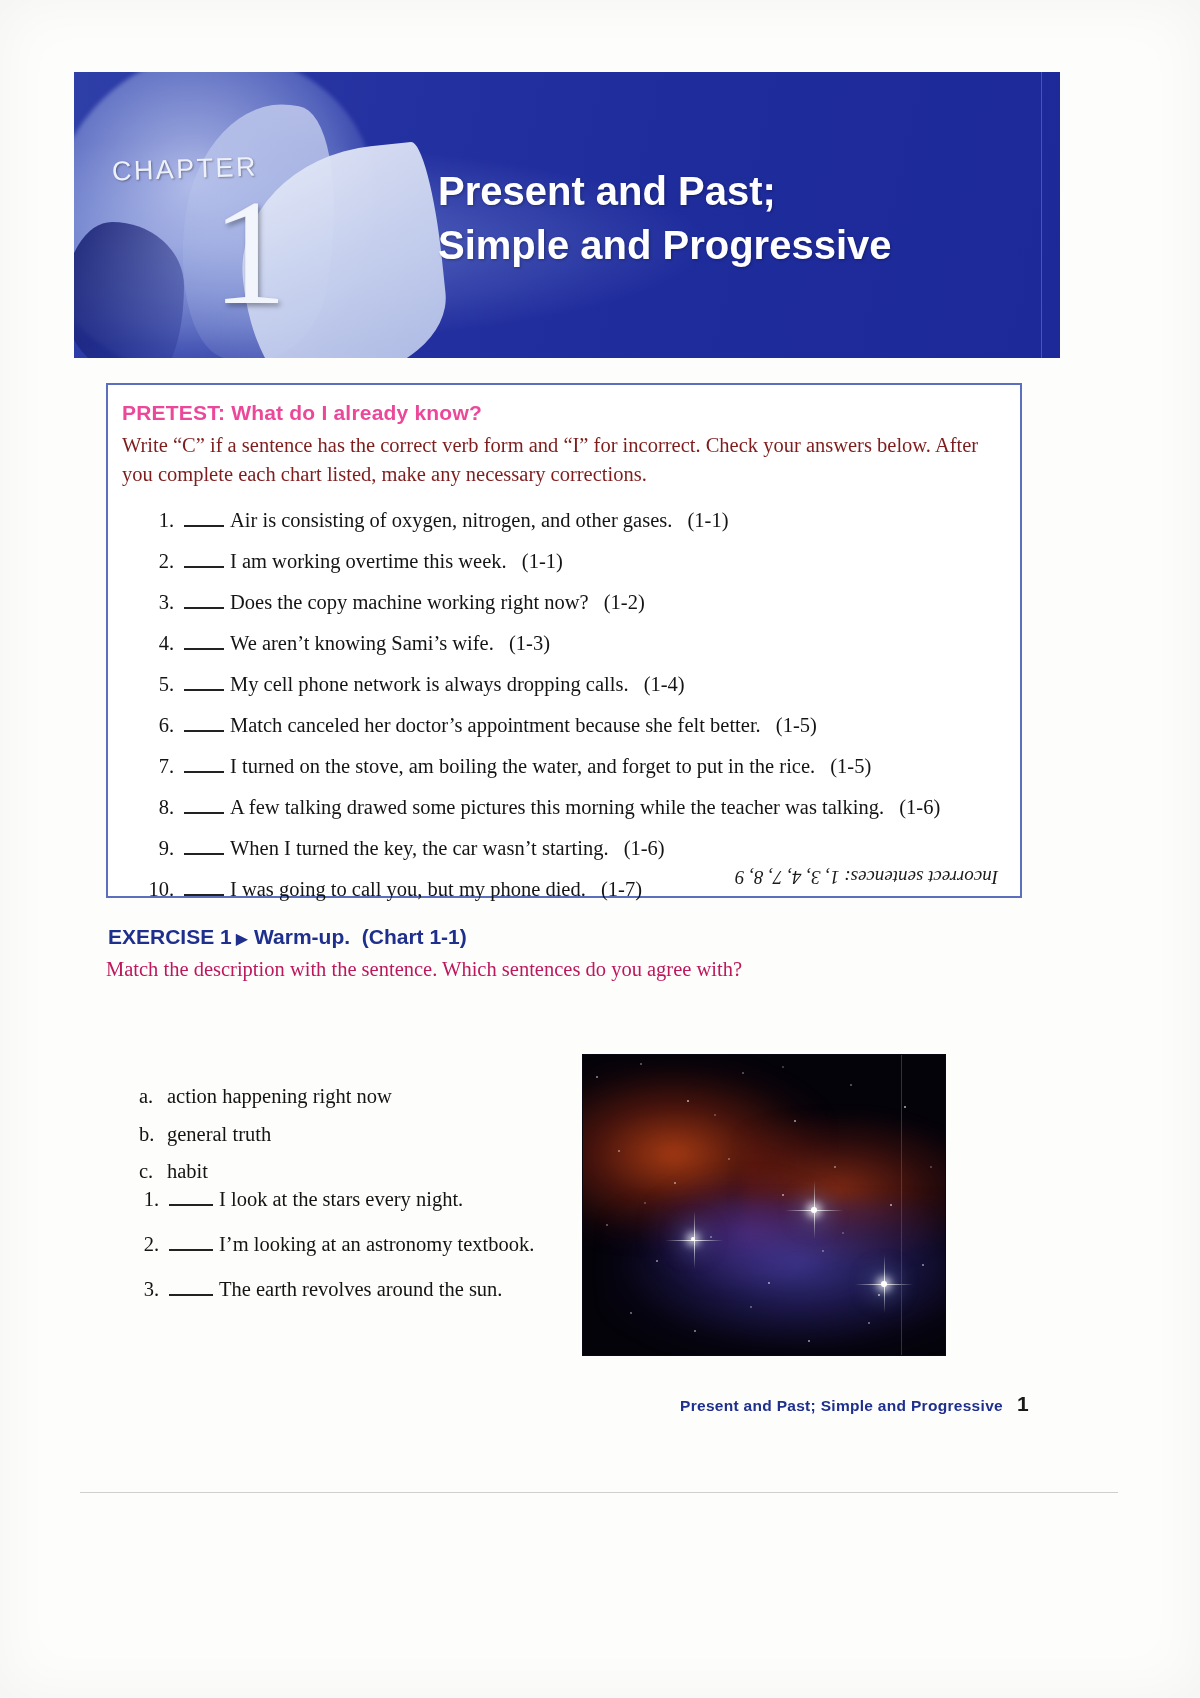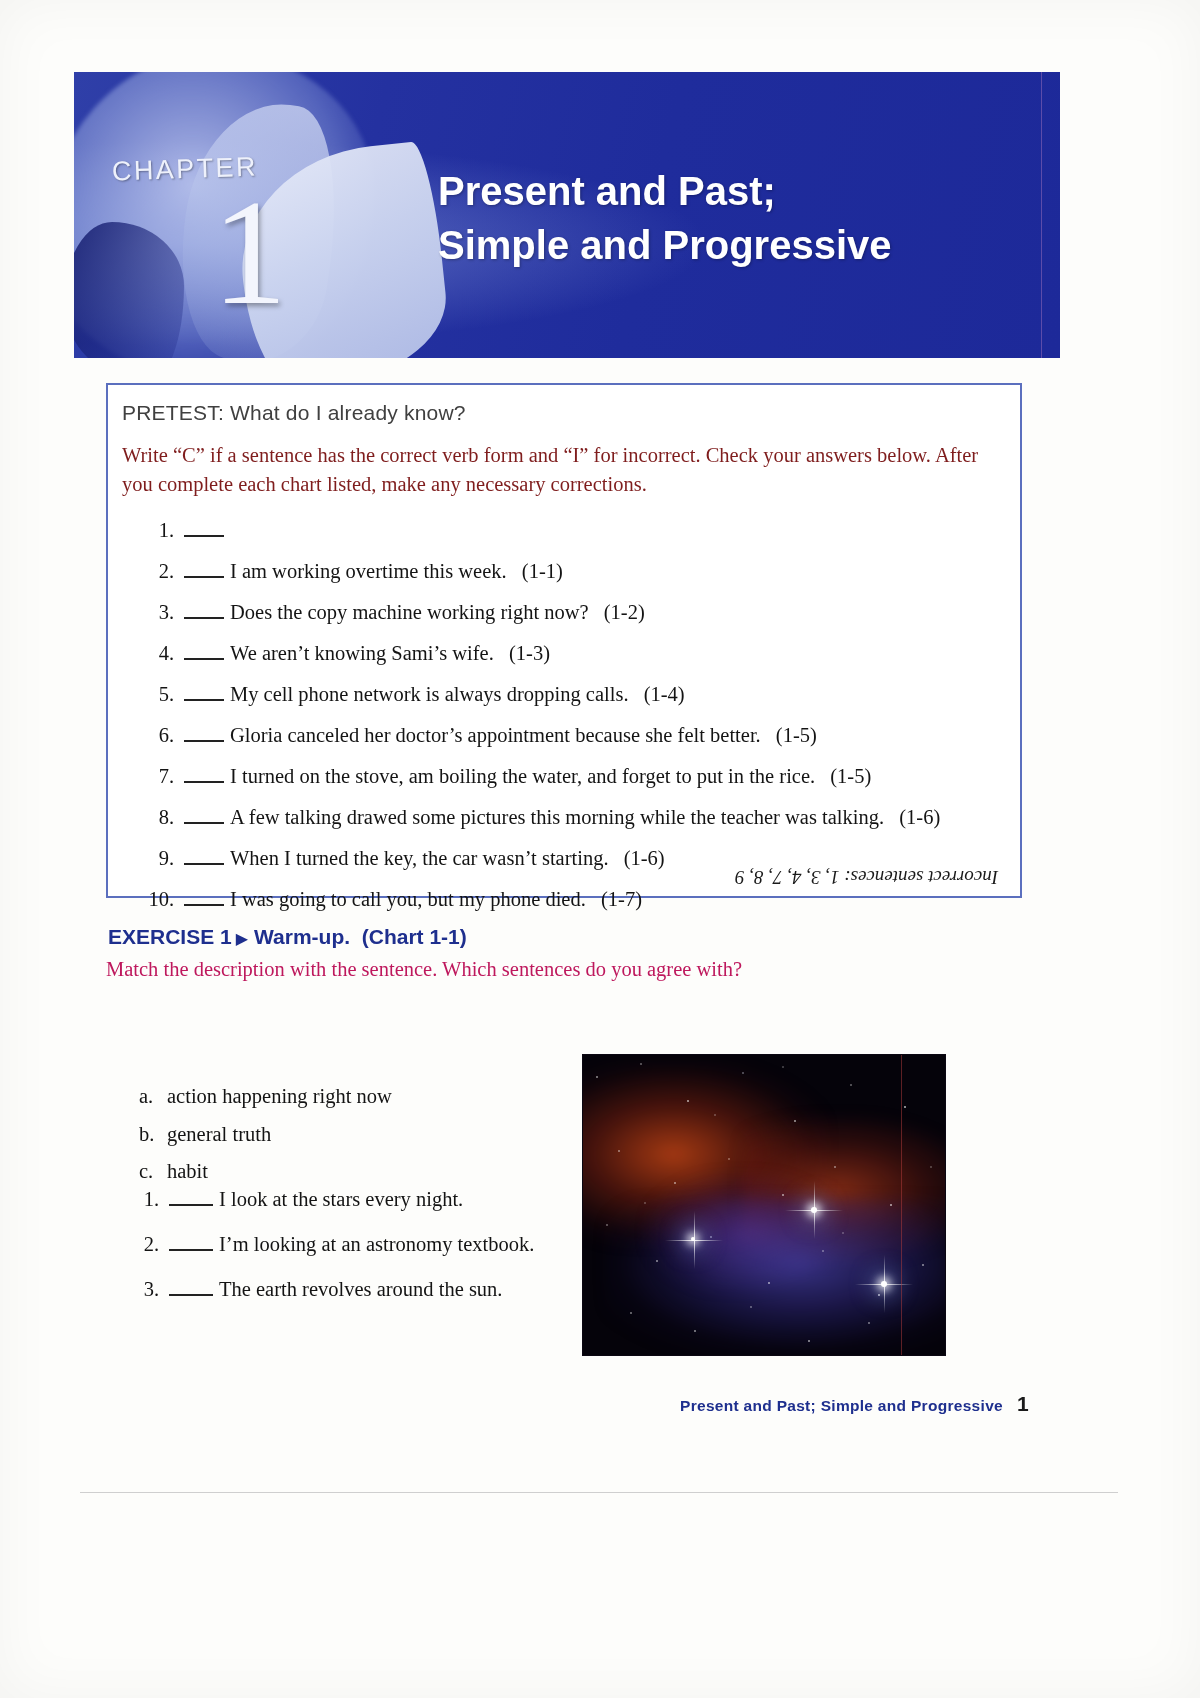--- a/index.html
+++ b/index.html
@@ -141,24 +141,24 @@
     width: 916px;
     height: 515px;
     border: 2px solid #5b6fbe;
     background: #ffffff;
     box-sizing: border-box;
     padding: 12px 18px 10px 14px;
   }
   .pretest-title {
     font-family: "Liberation Sans", "DejaVu Sans", sans-serif;
     font-size: 21px;
-    font-weight: normal;
-    color: #404040;
+    font-weight: bold;
+    color: #ec4899;
     letter-spacing: 0.2px;
-    margin: 4px 0 16px 0;
+    margin: 4px 0 6px 0;
   }
   .pretest-instructions {
     font-size: 20.5px;
     line-height: 1.42;
     color: #7f1d1d;
     margin: 0 0 6px 0;
     width: 880px;
   }
   .pretest-list {
     margin: 18px 0 0 0;
@@ -439,20 +439,24 @@
   </div>
 
   <div class="pretest">
     <div class="pretest-title">PRETEST: What do I already know?</div>
     <div class="pretest-instructions">Write “C” if a sentence has the correct verb form and “I” for incorrect.  Check your answers below.  After you complete each chart listed, make any necessary corrections.</div>
 
     <ul class="pretest-list">
       <li>
         <span class="num">1.</span>
         <span class="blank"></span>
+        <span class="sent">
+          <span>Air is consisting of oxygen, nitrogen, and other gases.</span>
+          <span class="ref">(1-1)</span>
+        </span>
       </li>
       <li>
         <span class="num">2.</span>
         <span class="blank"></span>
         <span class="sent">
           <span>I am working overtime this week.</span>
           <span class="ref">(1-1)</span>
         </span>
       </li>
       <li>
@@ -476,21 +480,21 @@
         <span class="blank"></span>
         <span class="sent">
           <span>My cell phone network is always dropping calls.</span>
           <span class="ref">(1-4)</span>
         </span>
       </li>
       <li>
         <span class="num">6.</span>
         <span class="blank"></span>
         <span class="sent">
-          <span>Gloria canceled her doctor’s appointment because she felt better.</span>
+          <span>Match canceled her doctor’s appointment because she felt better.</span>
           <span class="ref">(1-5)</span>
         </span>
       </li>
       <li>
         <span class="num">7.</span>
         <span class="blank"></span>
         <span class="sent">
           <span>I turned on the stove, am boiling the water, and forget to put in the rice.</span>
           <span class="ref">(1-5)</span>
         </span>

